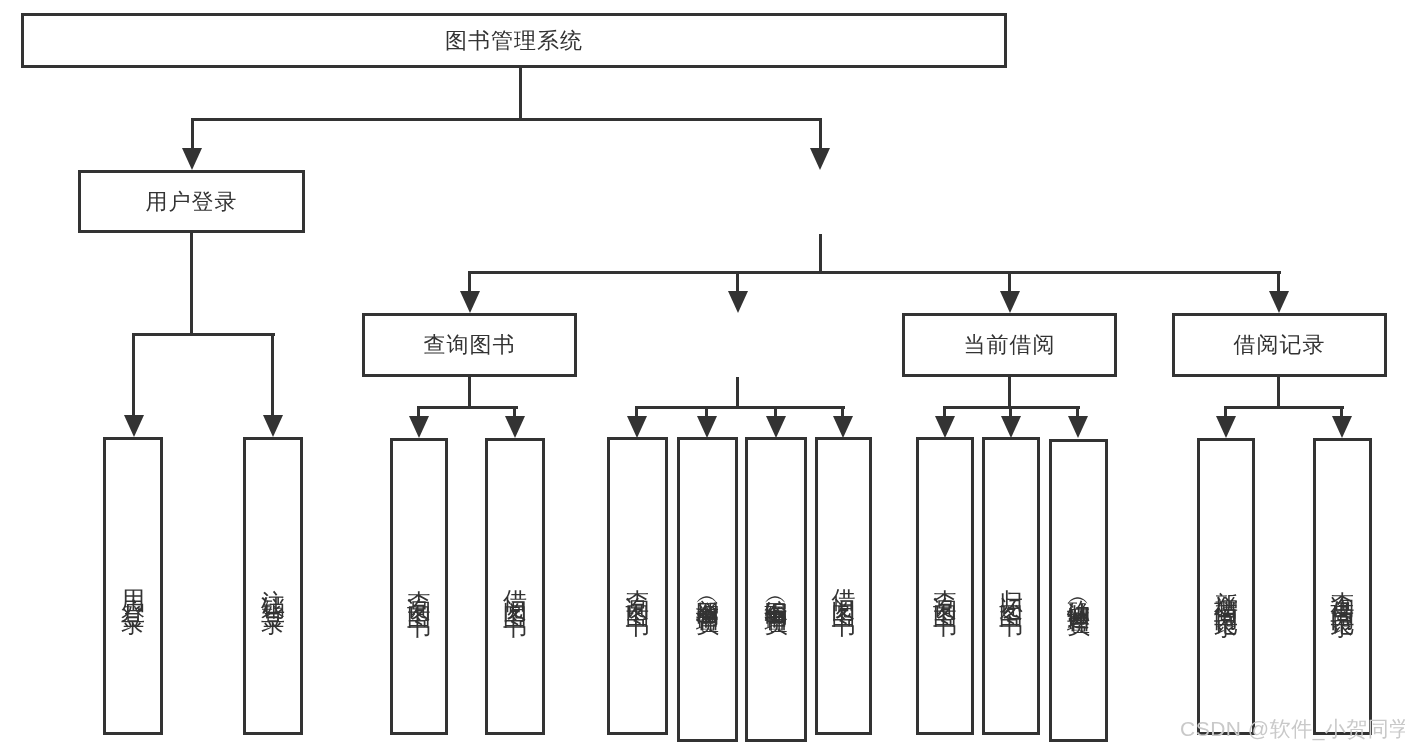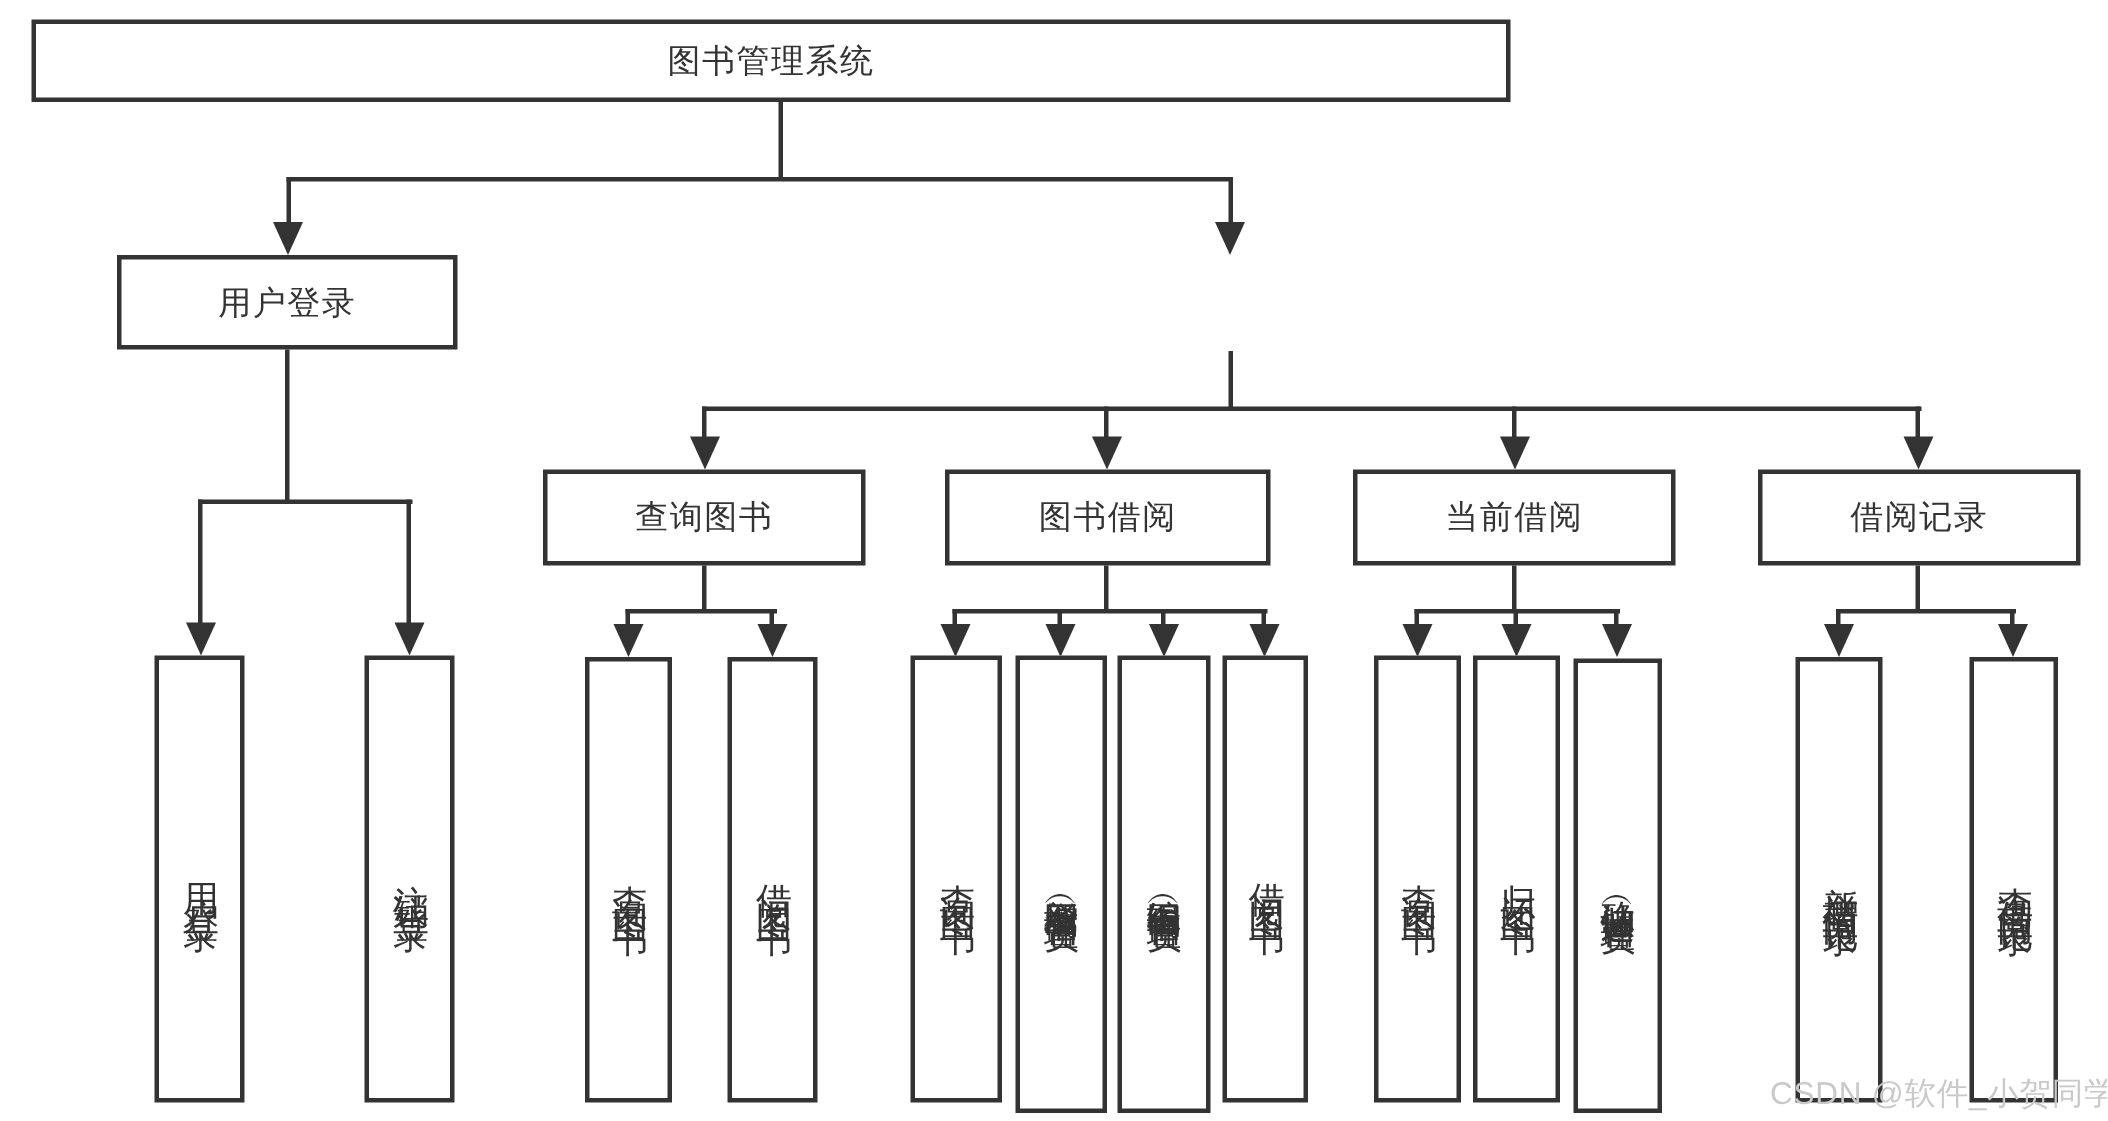--- a/index.html
+++ b/index.html
@@ -61,21 +61,20 @@
   <div class="vline" style="left:468px;top:271px;height:24px;"></div>
   <div class="arrow" style="left:460px;top:291px;"></div>
   <div class="vline" style="left:736px;top:271px;height:24px;"></div>
   <div class="arrow" style="left:728px;top:291px;"></div>
   <div class="vline" style="left:1008px;top:271px;height:24px;"></div>
   <div class="arrow" style="left:1000px;top:291px;"></div>
   <div class="vline" style="left:1277px;top:271px;height:24px;"></div>
   <div class="arrow" style="left:1269px;top:291px;"></div>
 
   <div class="box" style="left:362px;top:313px;width:215px;height:64px;">查询图书</div>
-  <div class="box" style="left:630px;top:313px;width:217px;height:64px;">图书借阅</div>
   <div class="box" style="left:902px;top:313px;width:215px;height:64px;">当前借阅</div>
   <div class="box" style="left:1172px;top:313px;width:215px;height:64px;">借阅记录</div>
 
   <div class="vline" style="left:468px;top:377px;height:31px;"></div>
   <div class="hline" style="left:417px;top:406px;width:101px;"></div>
   <div class="vline" style="left:417px;top:406px;height:12px;"></div>
   <div class="arrow" style="left:409px;top:416px;"></div>
   <div class="vline" style="left:513px;top:406px;height:12px;"></div>
   <div class="arrow" style="left:505px;top:416px;"></div>
 

